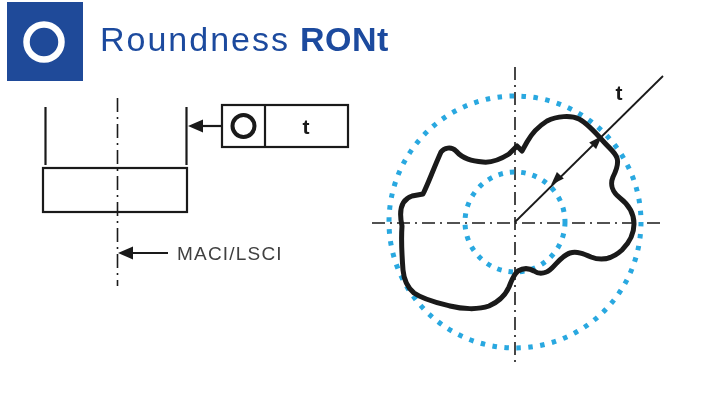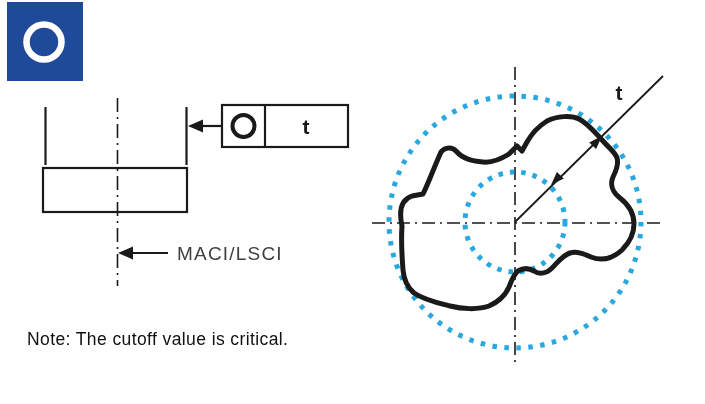--- a/index.html
+++ b/index.html
@@ -32,20 +32,23 @@
 <body>
 
 <div id="stage">
 
   <div id="icon-box">
     <svg width="76" height="79" viewBox="0 0 76 79">
       <circle cx="37" cy="40" r="17.5" fill="none" stroke="#ffffff" stroke-width="6.5"></circle>
     </svg>
   </div>
 
+  <div id="title">
+    <span class="t-reg">Roundness</span><span class="t-bold">RONt</span>
+  </div>
 
   <svg id="fcf-drawing" width="360" height="210" viewBox="0 0 360 210">
 
     <line x1="45.5" y1="17" x2="45.5" y2="75" stroke="#1a1a1a" stroke-width="2.2"></line>
     <line x1="186.5" y1="17" x2="186.5" y2="75" stroke="#1a1a1a" stroke-width="2.2"></line>
 
     <line x1="117.5" y1="8" x2="117.5" y2="196" stroke="#1a1a1a" stroke-width="1.6" stroke-dasharray="14 5 2 5"></line>
 
     <rect x="43" y="78" width="144" height="44" fill="none" stroke="#1a1a1a" stroke-width="2.2"></rect>
 
@@ -97,15 +100,14 @@
              C 78,248 64,245 54,238
              C 48,233 44,226 43,215
              C 42,202 41,185 42,171 Z" fill="none" stroke="#1a1a1a" stroke-width="5" stroke-linejoin="round"></path>
 
     <line x1="155" y1="167" x2="303" y2="21" stroke="#1a1a1a" stroke-width="1.8"></line>
     <polygon points="191,130 203.8,123.6 196.9,117" fill="#1a1a1a"></polygon>
     <polygon points="242,81 236.1,94 229.2,87.4" fill="#1a1a1a"></polygon>
     <text x="259" y="45" text-anchor="middle" font-size="21" font-weight="bold" fill="#1a1a1a">t</text>
   </svg>
 
-  <div id="note">Note: The cutoff value is critical.</div>
 
 </div>
 
 </body></html>

